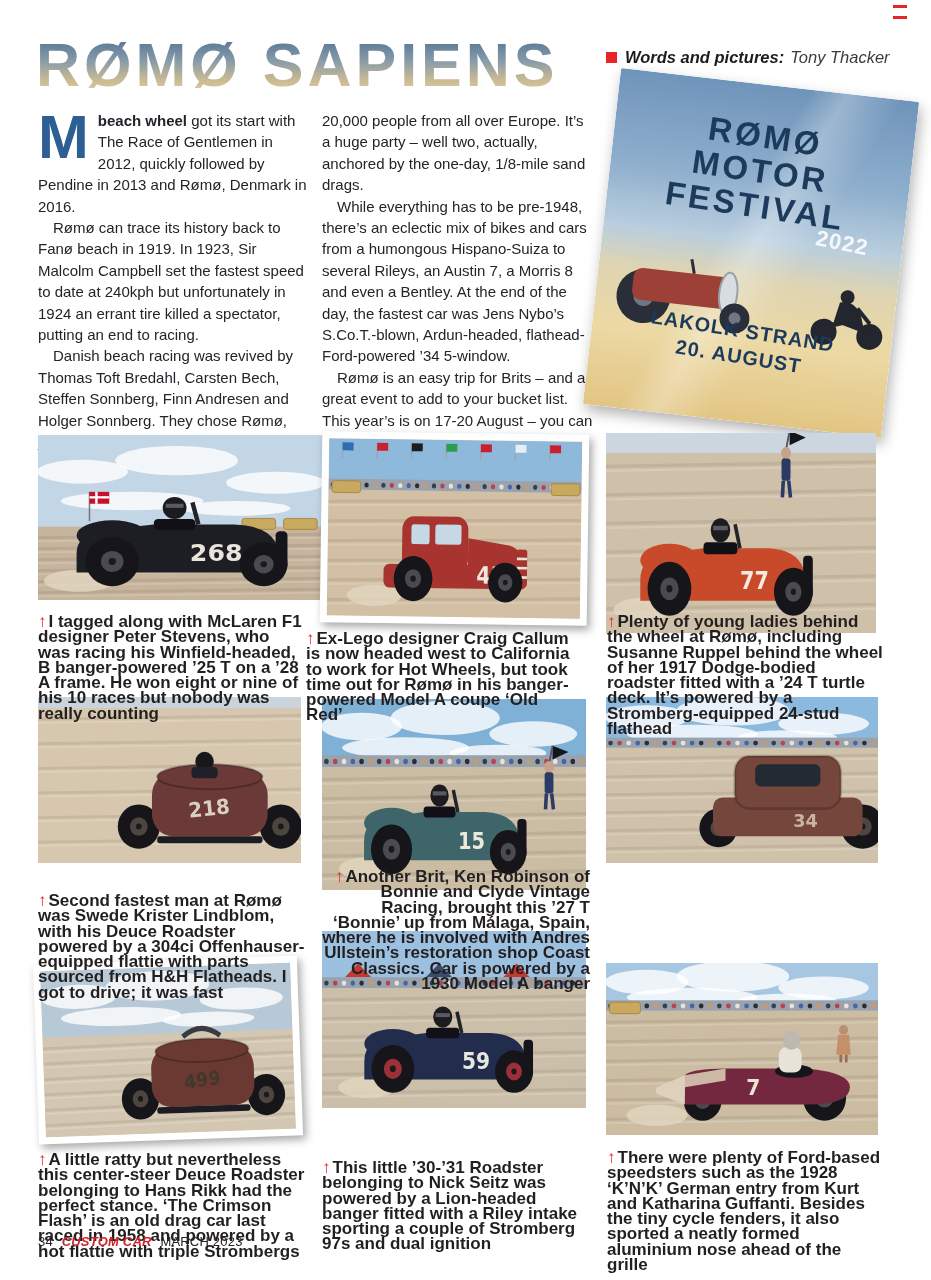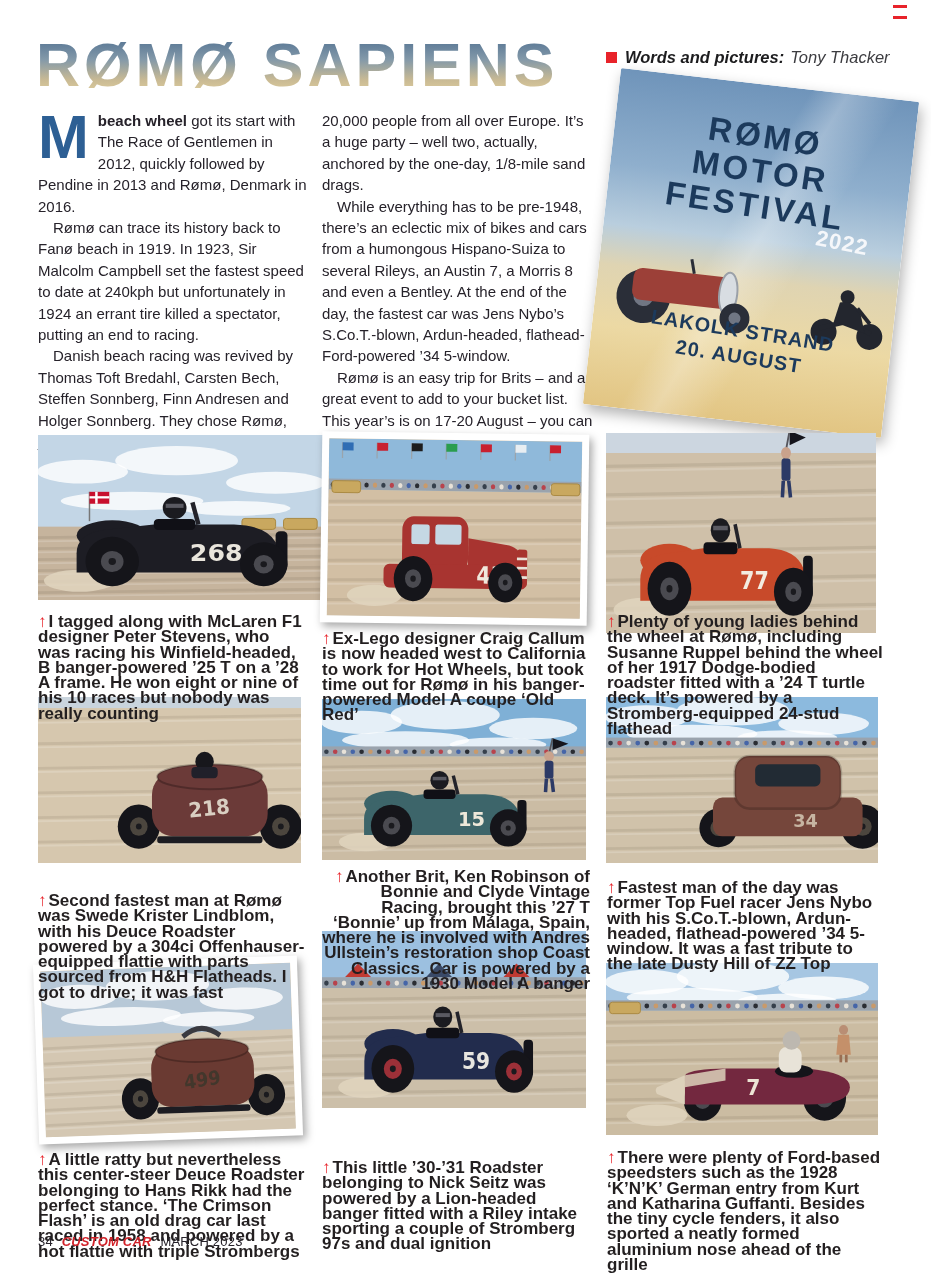--- a/index.html
+++ b/index.html
@@ -326,21 +326,21 @@
             <rect x="60" y="16" width="88" height="46" rx="16" fill="#6b3a38"></rect>
             <ellipse cx="104" cy="19" rx="40" ry="9" fill="#6b3a38" stroke="rgba(0,0,0,0.25)" stroke-width="1.5"></ellipse>
             <circle cx="100" cy="8" r="7" fill="#17171c"></circle>
             <rect x="90" y="12" width="20" height="8" rx="3" fill="#20202a"></rect>
             <rect x="64" y="62" width="80" height="5" rx="2" fill="#1c1c22"></rect>
             <text x="104" y="47" font-size="15" font-weight="bold" text-anchor="middle" fill="#d9cfc2" font-family="DejaVu Sans, sans-serif" transform="rotate(-6 104 47)">218</text>
           </g>
         </svg>
       </div>
     </div>
-  <div class="photo" style="left:322px;top:699px;width:264px;height:161px;">
+  <div class="photo" style="left:322px;top:699px;width:264px;height:191px;">
       <div class="photo-scene">
         <svg viewBox="0 0 300 180" preserveAspectRatio="none" width="100%" height="100%">
           <rect x="0" y="0" width="300" height="68" fill="#7fb0d6"></rect>
           <ellipse cx="45" cy="26" rx="46" ry="13" fill="#ffffff" opacity="0.8"></ellipse>
           <ellipse cx="140" cy="18" rx="62" ry="16" fill="#ffffff" opacity="0.8"></ellipse>
           <ellipse cx="240" cy="33" rx="50" ry="12" fill="#ffffff" opacity="0.8"></ellipse>
           <ellipse cx="95" cy="46" rx="72" ry="10" fill="#ffffff" opacity="0.8"></ellipse>
           <ellipse cx="200" cy="51" rx="55" ry="8" fill="#ffffff" opacity="0.8"></ellipse>
           <rect x="0" y="53" width="300" height="11" fill="#9aa3ad"></rect>
           <circle cx="5" cy="59" r="2.6" fill="#36404c"></circle>
@@ -662,26 +662,25 @@
             <ellipse cx="116" cy="33" rx="15" ry="5" fill="#14141a"></ellipse>
             <rect x="104" y="15" width="18" height="19" rx="6" fill="#e8e3d8"></rect>
             <circle cx="114" cy="10" r="7" fill="#bdb8b0"></circle>
             <text x="84" y="51" font-size="16" font-weight="bold" text-anchor="middle" fill="#ece4d4" font-family="DejaVu Sans, sans-serif">7</text>
           </g>
         </svg>
       </div>
     </div>
 
   <div class="caption" style="left:38px;top:614px;width:268px;"><span class="arrow">↑</span><span>I tagged along with McLaren F1 designer Peter Stevens, who was racing his Winfield-headed, B banger-powered ’25 T on a ’28 A frame. He won eight or nine of his 10 races but nobody was really counting</span></div>
-  <div class="caption" style="left:322px;top:631px;width:268px;"><span class="arrow">↑</span><span>Ex-Lego designer Craig Callum is now headed west to California to work for Hot Wheels, but took time out for Rømø in his banger-powered Model A coupe ‘Old Red’</span></div>
+  <div class="caption" style="left:306px;top:631px;width:268px;"><span class="arrow">↑</span><span>Ex-Lego designer Craig Callum is now headed west to California to work for Hot Wheels, but took time out for Rømø in his banger-powered Model A coupe ‘Old Red’</span></div>
   <div class="caption" style="left:607px;top:614px;width:276px;"><span class="arrow">↑</span><span>Plenty of young ladies behind the wheel at Rømø, including Susanne Ruppel behind the wheel of her 1917 Dodge-bodied roadster fitted with a ’24 T turtle deck. It’s powered by a Stromberg-equipped 24-stud flathead</span></div>
 
   <div class="caption" style="left:38px;top:880px;width:268px;margin-top:13px;"><span class="arrow">↑</span><span>Second fastest man at Rømø was Swede Krister Lindblom, with his Deuce Roadster powered by a 304ci Offenhauser-equipped flattie with parts sourced from H&amp;H Flatheads. I got to drive; it was fast</span></div>
   <div class="caption" style="left:322px;top:869px;width:268px;text-align:right;"><span class="arrow">↑</span><span>Another Brit, Ken Robinson of Bonnie and Clyde Vintage Racing, brought this ’27 T ‘Bonnie’ up from Málaga, Spain, where he is involved with Andres Ullstein’s restoration shop Coast Classics. Car is powered by a 1930 Model A banger</span></div>
-  <div class="caption" style="left:607px;top:880px;width:276px;"><span class="arrow">↑</span><span>Fastest man of the day was former Top Fuel racer Jens Nybo with his S.Co.T.-blown, Ardun-headed, flathead-powered ’34 5-window. It was a fast tribute to the late Dusty Hill of ZZ Top</span></div>
 
   <div class="caption" style="left:38px;top:1152px;width:268px;"><span class="arrow">↑</span><span>A little ratty but nevertheless this center-steer Deuce Roadster belonging to Hans Rikk had the perfect stance. ‘The Crimson Flash’ is an old drag car last raced in 1958 and powered by a hot flattie with triple Strombergs</span></div>
   <div class="caption" style="left:322px;top:1160px;width:268px;"><span class="arrow">↑</span><span>This little ’30-’31 Roadster belonging to Nick Seitz was powered by a Lion-headed banger fitted with a Riley intake sporting a couple of Stromberg 97s and dual ignition</span></div>
   <div class="caption" style="left:607px;top:1150px;width:276px;"><span class="arrow">↑</span><span>There were plenty of Ford-based speedsters such as the 1928 ‘K’N’K’ German entry from Kurt and Katharina Guffanti. Besides the tiny cycle fenders, it also sported a neatly formed aluminium nose ahead of the grille</span></div>
 
   <div class="footer">
     <span>34</span>
     <span class="mag">CUSTOM CAR</span>
     <span>MARCH 2023</span>
   </div>

